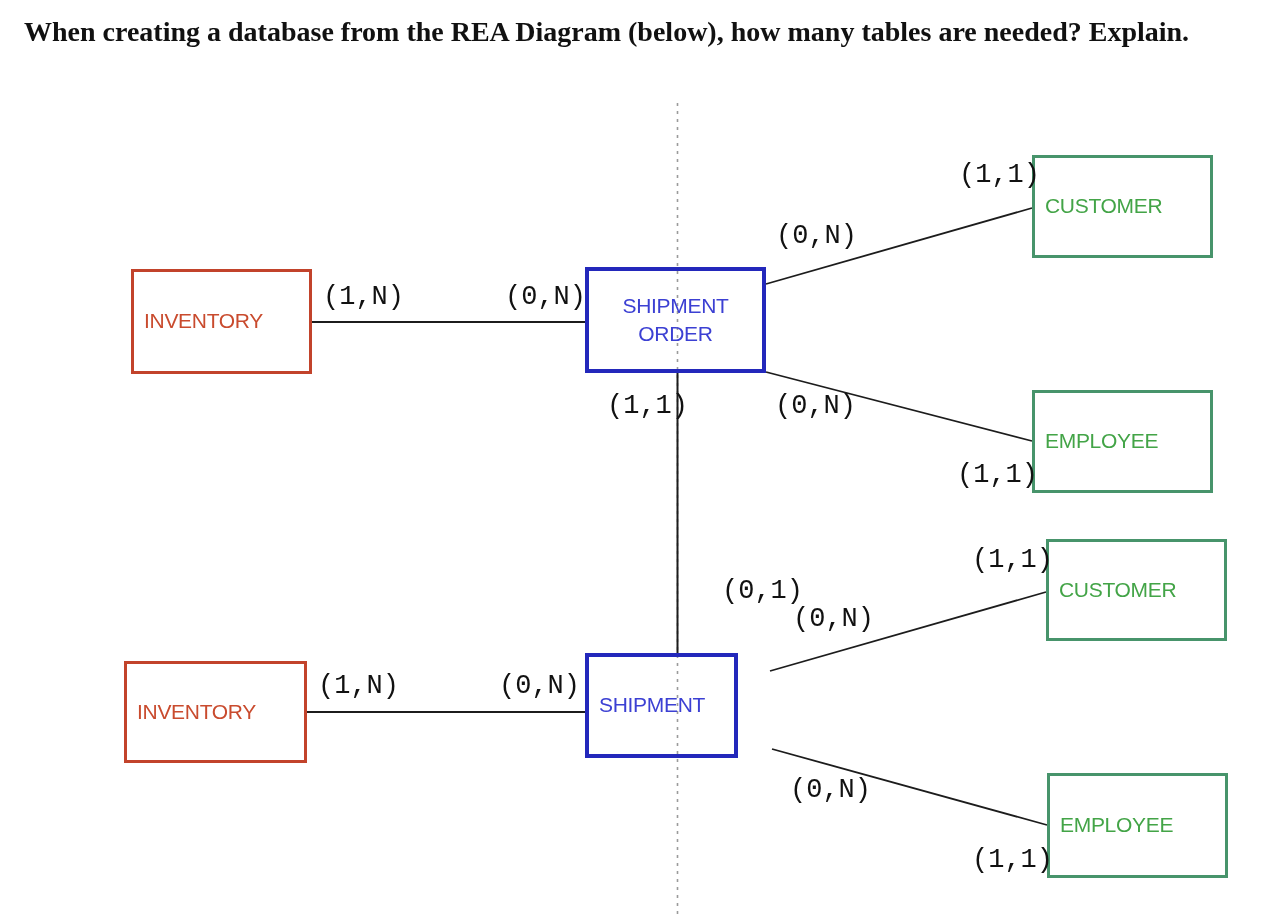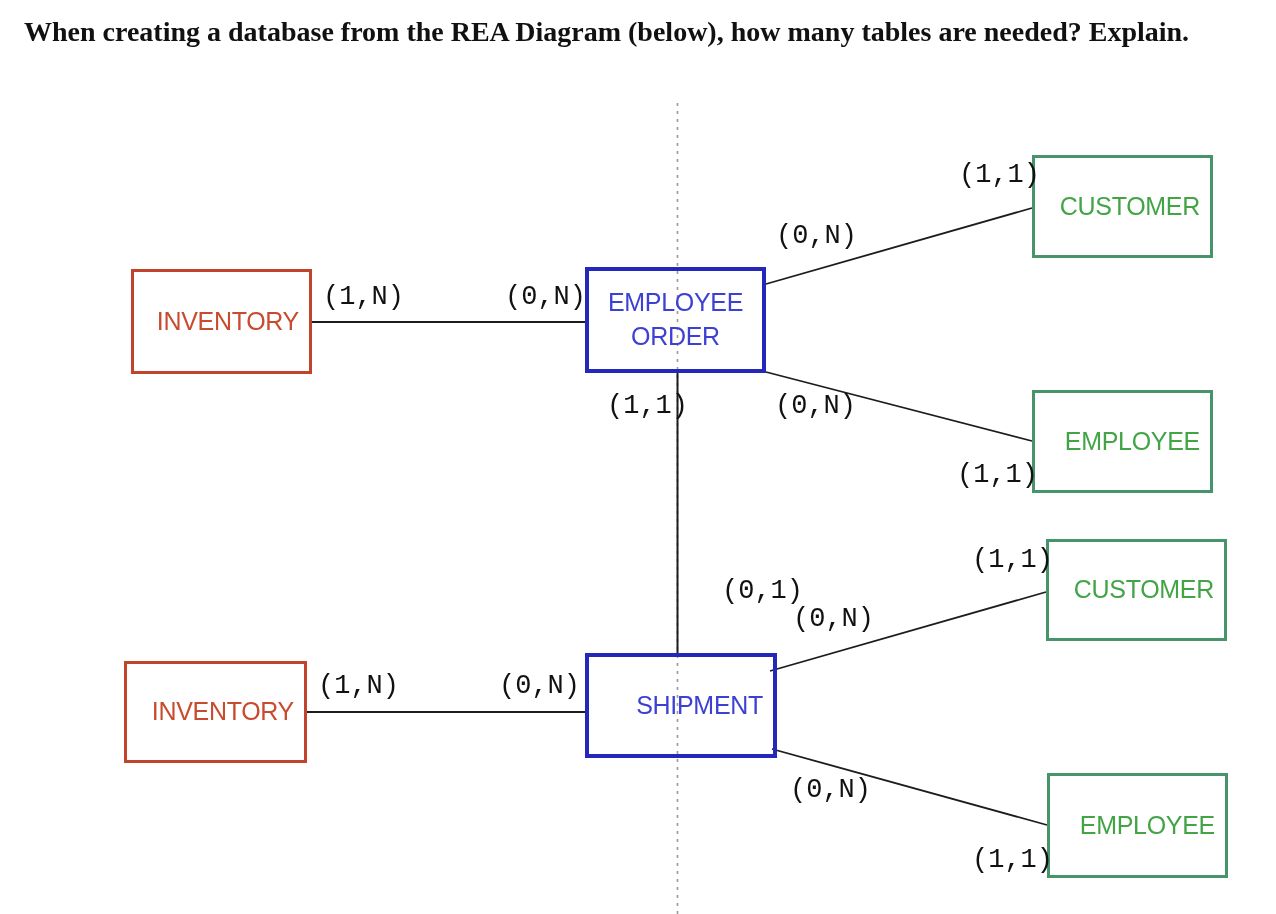--- a/index.html
+++ b/index.html
@@ -13,23 +13,23 @@
   .question{
     position:absolute;left:24px;top:16px;width:1200px;
     font-family:"Liberation Serif","DejaVu Serif",serif;
     font-size:28px;color:var(--question-text,#111);
     white-space:nowrap;
     font-weight:bold;
   }
   svg.wires{position:absolute;left:0;top:0;width:1276px;height:914px;}
   .entity{
     position:absolute;box-sizing:border-box;
-    display:flex;align-items:center;justify-content:flex-end;
+    display:flex;align-items:center;justify-content:flex-start;
     text-align:center;background:transparent;
-    font-size:25px;letter-spacing:-0.3px;line-height:1.35;
+    font-size:21px;letter-spacing:-0.3px;line-height:1.35;
     border-style:solid;
   }
   .entity.res{border-width:3px;border-color:var(--resource-border,#c2432b);color:var(--resource-text,#c94b2e);}
   .entity.evt{border-width:4px;border-color:var(--event-border,#2328bb);color:var(--event-text,#3c40d3);}
   .entity.agt{border-width:3px;border-color:var(--agent-border,#47946b);color:var(--agent-text,#43a447);}
   .entity .lbl{display:block;padding:0 10px;}
   .card{
     position:absolute;
     font-family:Liberation Mono, monospace;
     font-size:27px;line-height:1;
@@ -53,36 +53,36 @@
     <line x1="307" y1="712" x2="585" y2="712" stroke="#1c1c1c" stroke-width="2"></line>
     <line x1="770" y1="671" x2="1046" y2="592" stroke="#1c1c1c" stroke-width="1.8"></line>
     <line x1="772" y1="749" x2="1047" y2="825" stroke="#1c1c1c" stroke-width="1.8"></line>
   </svg>
 
   <div class="entity res" style="left:131px;top:269px;width:181px;height:105px;">
     <span class="lbl">INVENTORY</span>
   </div>
 
   <div class="entity evt" style="left:585px;top:267px;width:181px;height:106px;">
-    <span class="lbl">EMPLOYEE ORDER</span>
+    <span class="lbl">SHIPMENT ORDER</span>
   </div>
 
   <div class="entity agt" style="left:1032px;top:155px;width:181px;height:103px;">
     <span class="lbl">CUSTOMER</span>
   </div>
 
   <div class="entity agt" style="left:1032px;top:390px;width:181px;height:103px;">
     <span class="lbl">EMPLOYEE</span>
   </div>
 
   <div class="entity res" style="left:124px;top:661px;width:183px;height:102px;">
     <span class="lbl">INVENTORY</span>
   </div>
 
-  <div class="entity evt" style="left:585px;top:653px;width:192px;height:105px;">
+  <div class="entity evt" style="left:585px;top:653px;width:153px;height:105px;">
     <span class="lbl">SHIPMENT</span>
   </div>
 
   <div class="entity agt" style="left:1046px;top:539px;width:181px;height:102px;">
     <span class="lbl">CUSTOMER</span>
   </div>
 
   <div class="entity agt" style="left:1047px;top:773px;width:181px;height:105px;">
     <span class="lbl">EMPLOYEE</span>
   </div>

